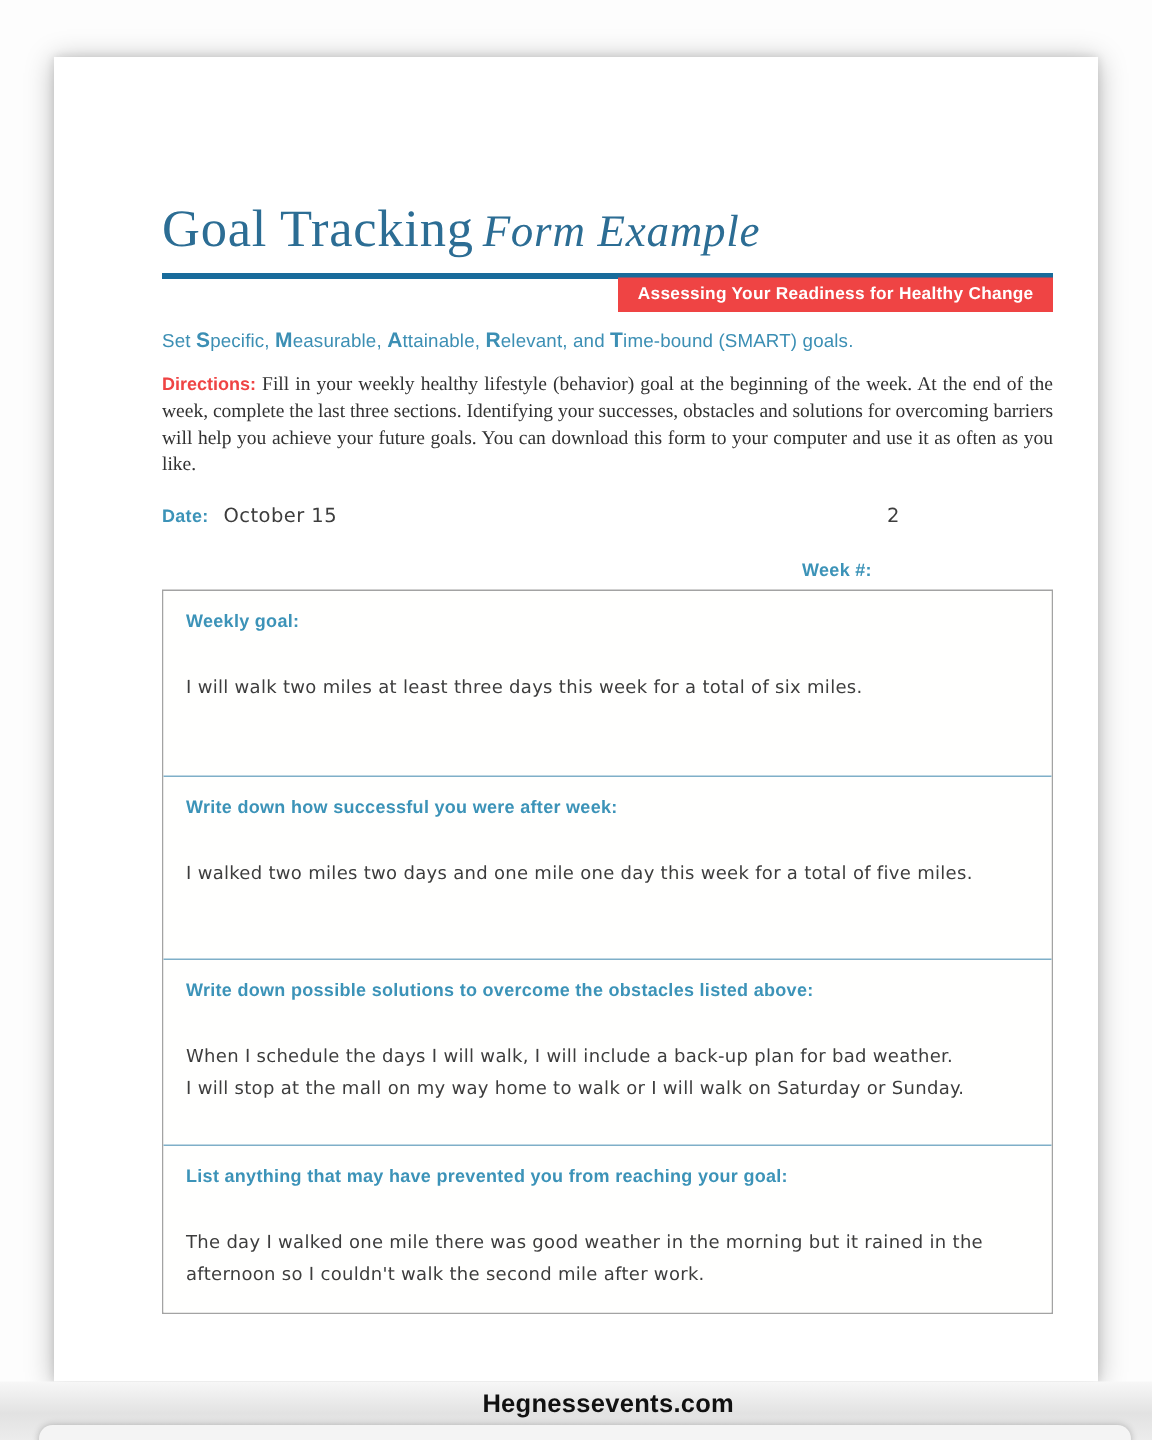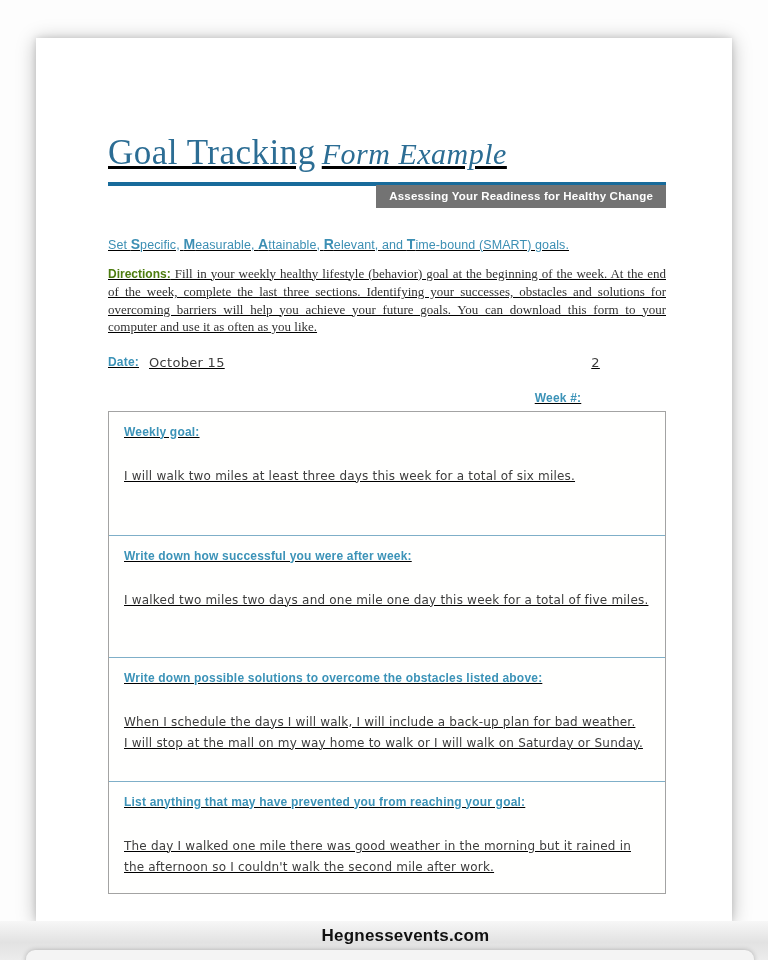--- a/index.html
+++ b/index.html
@@ -14,22 +14,21 @@
   
   .sheet {
     position: absolute;
     left: 36px; top: 38px;
     width: 696px; height: 883px;
     background: #ffffff;
     box-shadow: 0 2px 18px rgba(0,0,0,0.28), 0 0 6px rgba(0,0,0,0.12);
   }
   .sheet-inner {
     position: relative;
-    padding: 96px 66px 0 72px;
-    text-decoration: underline;
+    padding: 96px 30px 0 72px;
   }
 
   
   .doc-title {
     color: #2c6d94;
     font-family: "Liberation Serif", serif;
     font-weight: 400;
     font-size: 35px;
     letter-spacing: 0.5px;
     line-height: 1.1;
@@ -41,50 +40,50 @@
   }
   .rule-wrap { position: relative; margin-top: 9px; height: 26px; }
   .rule {
     position: absolute; left: 0; right: 0; top: 0;
     height: 4px;
     background: #186b9b;
   }
   .banner {
     position: absolute;
     right: 0; top: 3px;
-    background: #737373;
+    background: #ef4444;
     color: #ffffff;
     font-size: 11.5px;
     font-weight: bold;
     letter-spacing: 0.2px;
     padding: 5px 13px 6px 13px;
     white-space: nowrap;
   }
 
   
   .smart-line {
-    margin-top: 28px;
+    margin-top: 10px;
     color: #3c8fb4;
     font-size: 12.5px;
     letter-spacing: 0.1px;
   }
   .smart-line b { font-size: 14px; }
 
   .directions {
     margin-top: 13px;
     font-family: "Liberation Serif", serif;
     font-size: 13px;
     line-height: 17.5px;
     color: #323232;
     text-align: justify;
   }
   .directions .dir-label {
     font-family: "Liberation Sans", sans-serif;
     font-weight: bold;
-    color: #4d7c0f;
+    color: #ef4444;
     font-size: 12px;
   }
 
   
   .meta-row {
     margin-top: 19px;
     display: flex;
     align-items: flex-start;
     font-size: 12px;
   }

